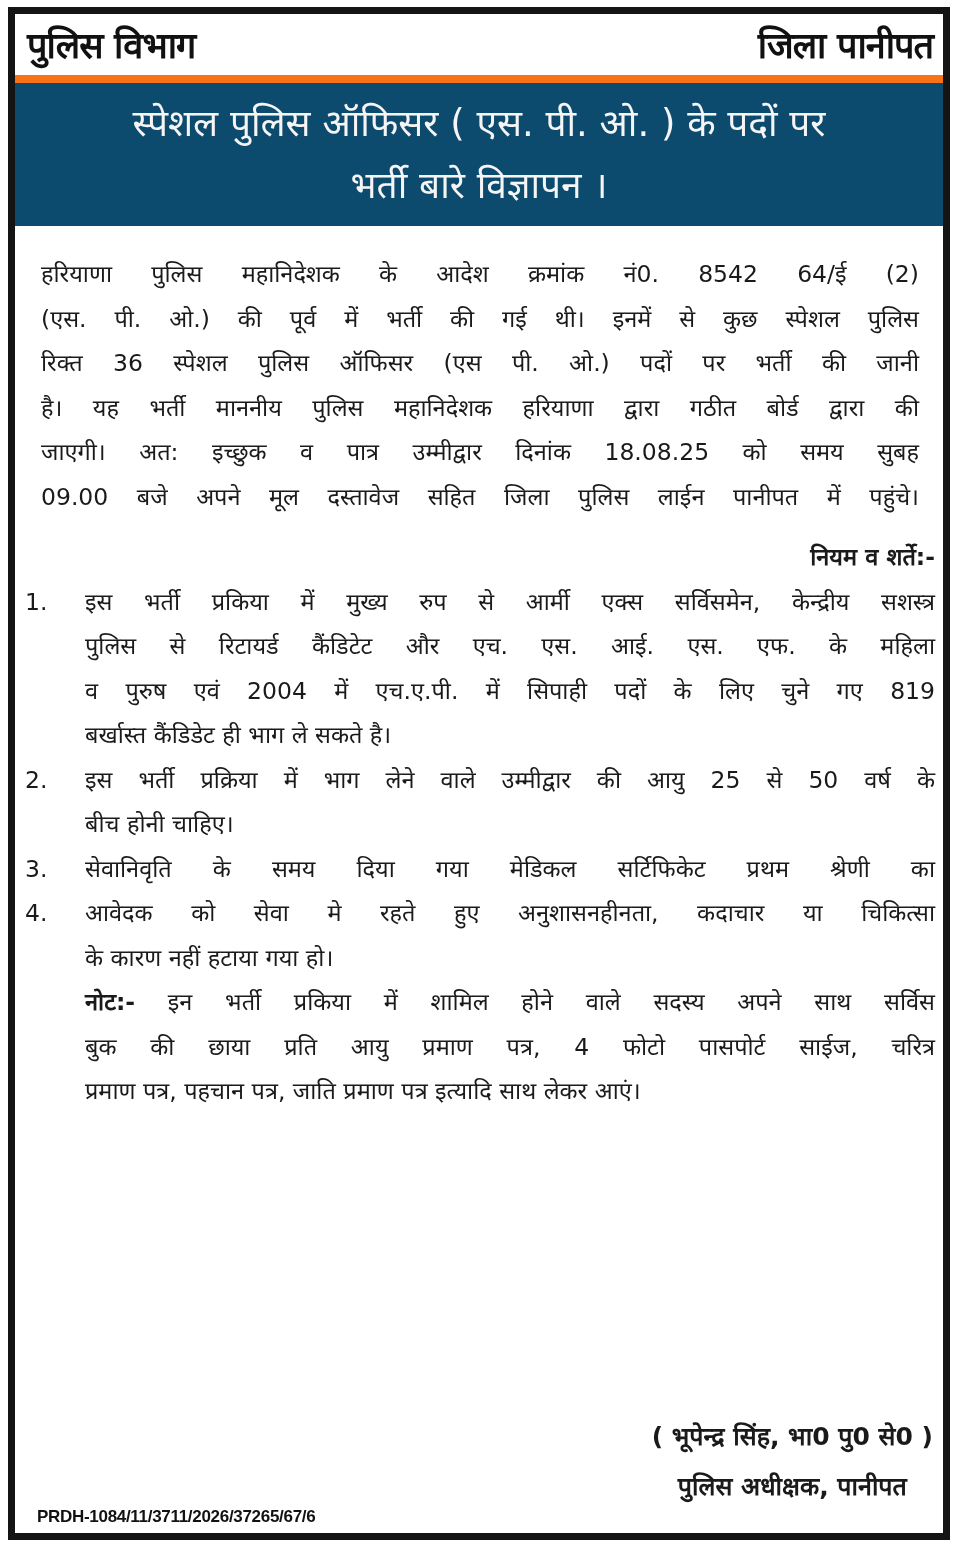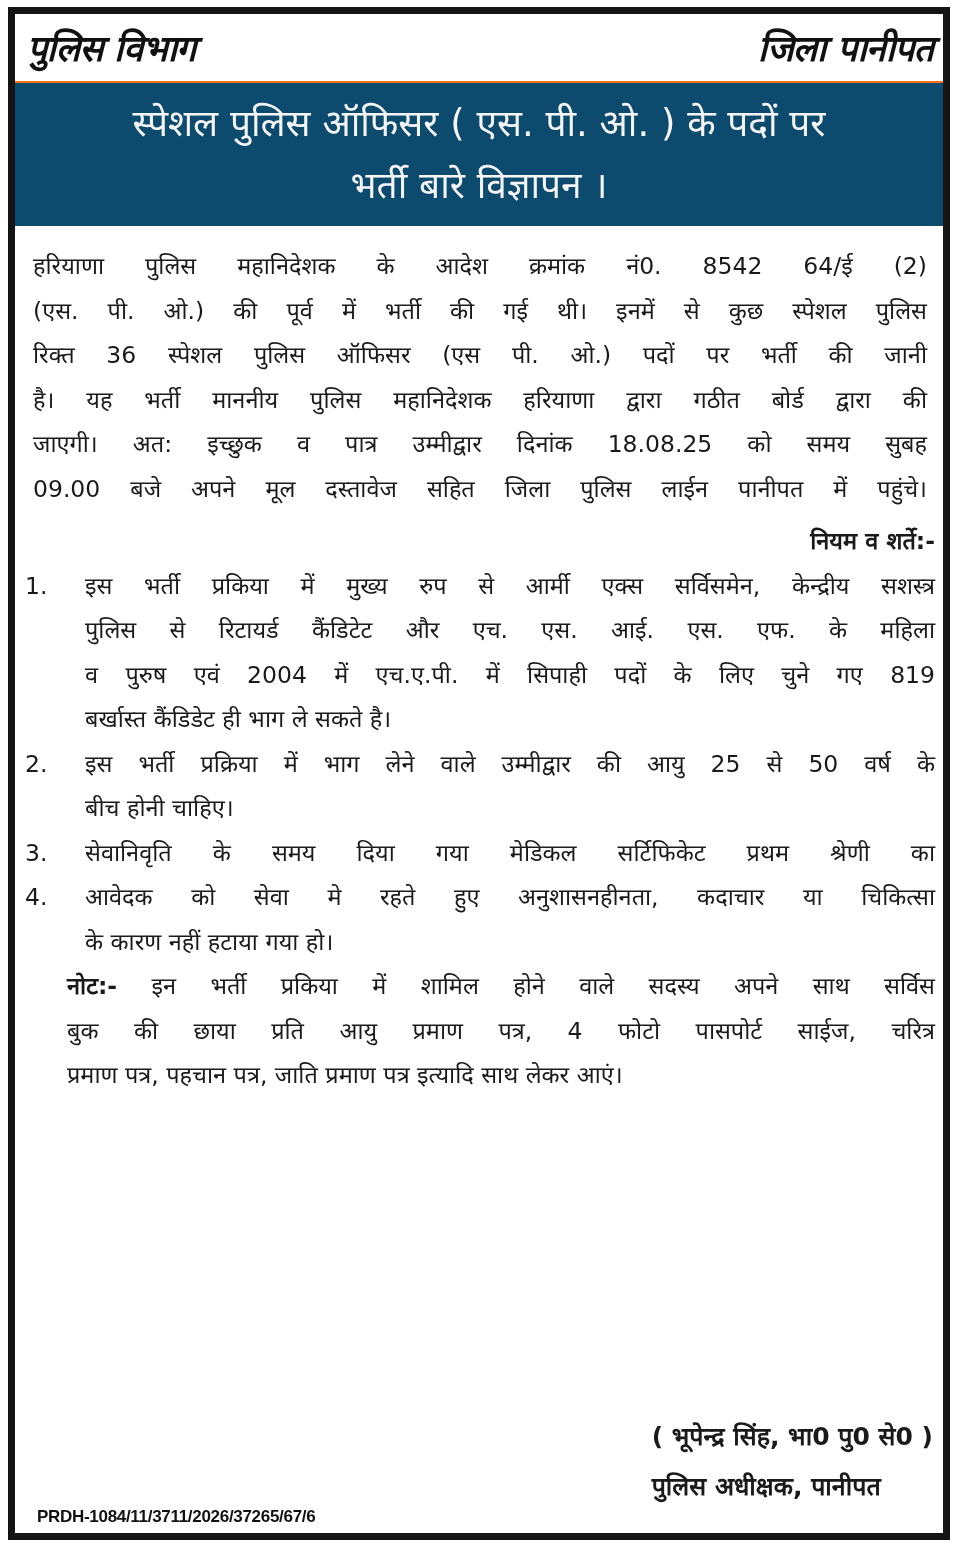--- a/index.html
+++ b/index.html
@@ -2,40 +2,40 @@
 <html><head>
 <meta charset="utf-8">
 <style>
   html, body { margin: 0; padding: 0; background: #ffffff; }
   body { width: 958px; height: 1544px; position: relative; overflow: hidden;
          font-family: "DejaVu Sans", "Liberation Sans", sans-serif; color: #1a1a1a; }
   .frame { position: absolute; left: 8px; top: 7px; width: 928px; height: 1519px;
            border: 7px solid #141414; background: #fff; }
   .header-band { position: absolute; left: 0; top: 0; right: 0; height: 69px;
                  display: flex; justify-content: space-between; align-items: center;
-                 padding: 0 10px 0 12px; box-sizing: border-box; border-bottom: 2px solid #f97316; font-style: italic; }
+                 padding: 0 10px 0 12px; box-sizing: border-box; border-bottom: 8px solid #f97316; }
   .header-band span { font-weight: bold; font-size: 36px; letter-spacing: -1px; color: #111; }
   .title-band { position: absolute; left: 0; top: 69px; right: 0; height: 143px;
                 background: #0c4a6e; color: #f5f5f5; text-align: center;
                 font-size: 37px; line-height: 62px; padding-top: 10px; box-sizing: border-box; }
   .body { position: absolute; left: 10px; top: 222px; right: 8px;
           font-size: 23.5px; line-height: 44.5px; }
-  .para { text-align: justify; text-align-last: justify; margin: 8px; }
+  .para { text-align: justify; text-align-last: justify; margin: 16px; }
   .para .line { display: block; text-align: justify; text-align-last: justify; white-space: nowrap; }
   .rules-heading { font-weight: bold; margin: 0; text-align: right; }
   .rule { display: flex; margin: 0; }
   .rule .num { width: 60px; flex: none; }
   .rule .txt { flex: 1; }
   .rule .txt .line { display: block; white-space: nowrap; text-align: justify; text-align-last: justify; }
   .rule .txt .line.last { text-align-last: left; }
-  .note { margin-left: 42px; }
+  .note { margin-left: 60px; }
   .note .line { display: block; white-space: nowrap; text-align: justify; text-align-last: justify; }
   .note .line.last { text-align-last: left; }
   .note b { font-weight: bold; }
-  .sign { position: absolute; right: 10px; top: 1398px; text-align: left;
+  .sign { position: absolute; right: 10px; top: 1398px; text-align: center;
           font-size: 25px; line-height: 50px; font-weight: bold; }
   .sign .name { font-size: 25px; }
   .prdh { position: absolute; left: 22px; bottom: 6px; font-family: "Liberation Sans", sans-serif;
           font-weight: bold; font-size: 17px; letter-spacing: -0.3px; color: #111; }
 </style>
 </head>
 <body>
 
 <div class="frame">
 

